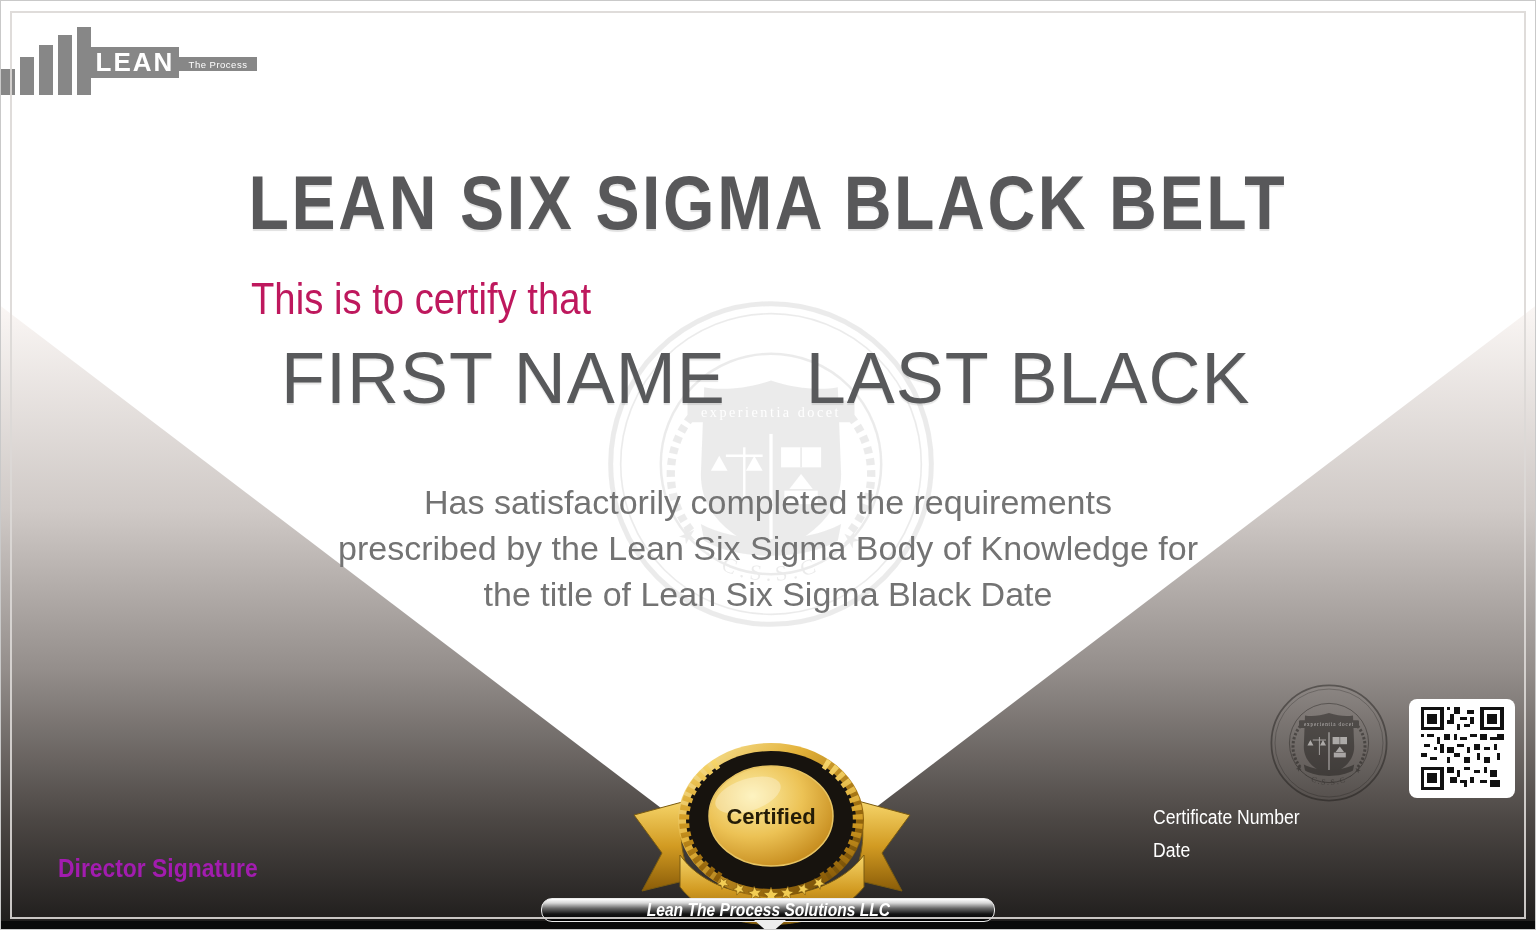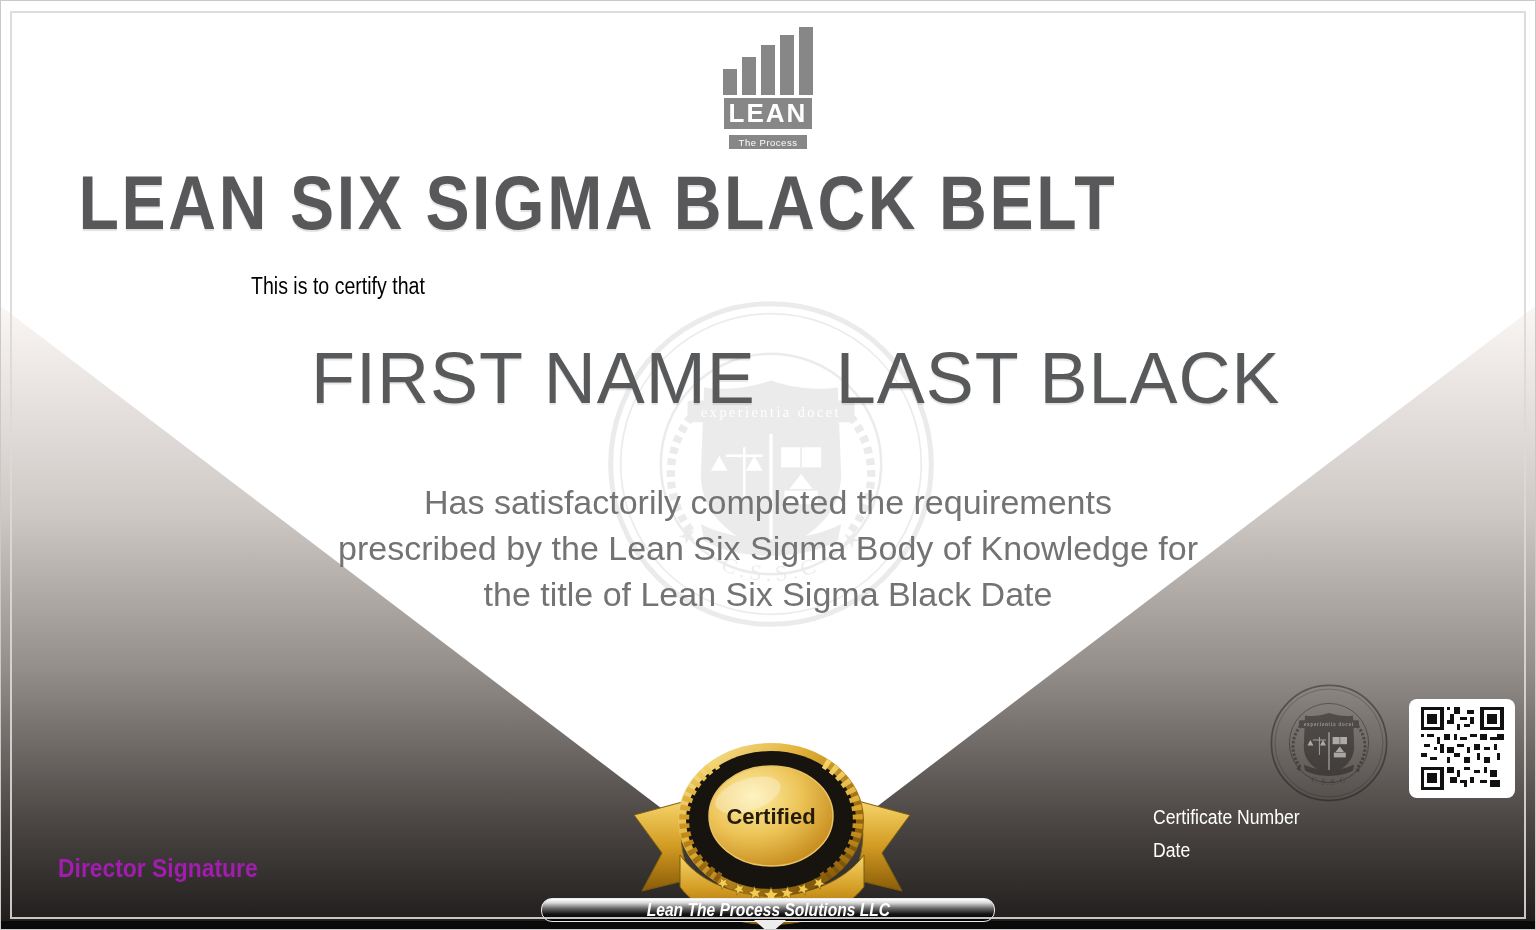--- a/index.html
+++ b/index.html
@@ -10,35 +10,35 @@
          background:linear-gradient(180deg,#faf6f4 33%,#cfc9c6 55%,#948e8b 72%,#4d4845 88%,#1d1b1a 100%);}
   .shade.left {clip-path:polygon(0% 32.9%, 53.4% 100%, 0% 100%);}
   .shade.right{clip-path:polygon(100% 32.9%, 46.6% 100%, 100% 100%);}
   
   .frame{position:absolute;left:9px;top:10px;right:9px;bottom:10px;border:2px solid rgba(219,216,214,.9);
          z-index:7;pointer-events:none;}
   .bottom-bar{position:absolute;left:0;right:0;top:920px;height:10px;background:#0a0a0a;z-index:4;}
   .arrow-down{position:absolute;left:753px;top:919px;width:32px;height:9px;background:#ededed;z-index:8;
          clip-path:polygon(0 0,100% 0,68% 100%,32% 100%);}
   
-  .logo{position:absolute;left:0;right:0;top:26px;display:flex;flex-direction:column;align-items:center;z-index:3;}
+  .logo{position:absolute;left:0;right:0;top:26px;display:flex;flex-direction:row;align-items:center;z-index:3;}
   .logo .bars{display:flex;align-items:flex-end;gap:5px;height:68px;}
   .logo .bars i{display:block;width:14px;background:#878787;}
   .logo .box-lean{margin-top:3px;width:88px;height:31px;background:#878787;color:#fff;
         font-weight:700;font-size:26px;letter-spacing:2px;display:flex;align-items:center;justify-content:center;}
   .logo .box-process{margin-top:6px;min-width:70px;height:14px;background:#878787;color:#fff;
         font-size:9.5px;display:flex;align-items:center;justify-content:center;padding:0 4px;letter-spacing:.5px;}
   
-  .title{position:absolute;left:0;right:0;top:158px;text-align:left;z-index:3;color:#58585a;}
+  .title{position:absolute;left:0;right:0;top:158px;text-align:center;z-index:3;color:#58585a;}
   .title span{display:inline-block;font-weight:700;font-size:76px;letter-spacing:3px;transform:scaleX(.87);
         text-shadow:0 2px 1px rgba(0,0,0,.12);white-space:nowrap;}
-  .certify{position:absolute;left:250px;top:272px;z-index:3;color:#000000;font-size:23px;}
+  .certify{position:absolute;left:250px;top:272px;z-index:3;color:#be185d;font-size:45px;}
   .certify span{display:inline-block;transform:scaleX(.85);transform-origin:left center;white-space:nowrap;}
   .names{position:absolute;left:280px;top:336px;z-index:3;display:flex;gap:80px;color:#58595b;
-        font-size:72px;letter-spacing:1px;text-shadow:0 2px 1px rgba(0,0,0,.10);white-space:nowrap;margin-left:30px;}
+        font-size:72px;letter-spacing:1px;text-shadow:0 2px 1px rgba(0,0,0,.10);white-space:nowrap;}
   .body-text{position:absolute;left:0;right:0;top:478px;z-index:3;text-align:center;color:#737373;
         font-size:34px;line-height:46px;}
   
   .watermark{position:absolute;left:603px;top:296px;width:334px;height:334px;z-index:1;color:#8f8f8f;opacity:.17;}
   .corner-seal{position:absolute;left:1268px;top:682px;width:120px;height:120px;z-index:3;color:#141210;opacity:.42;}
   
   .qr{position:absolute;left:1408px;top:698px;width:106px;height:99px;background:#fff;border-radius:8px;
         z-index:3;padding:8px;box-sizing:border-box;}
   .qr svg{width:100%;height:100%;shape-rendering:crispEdges;}
   

